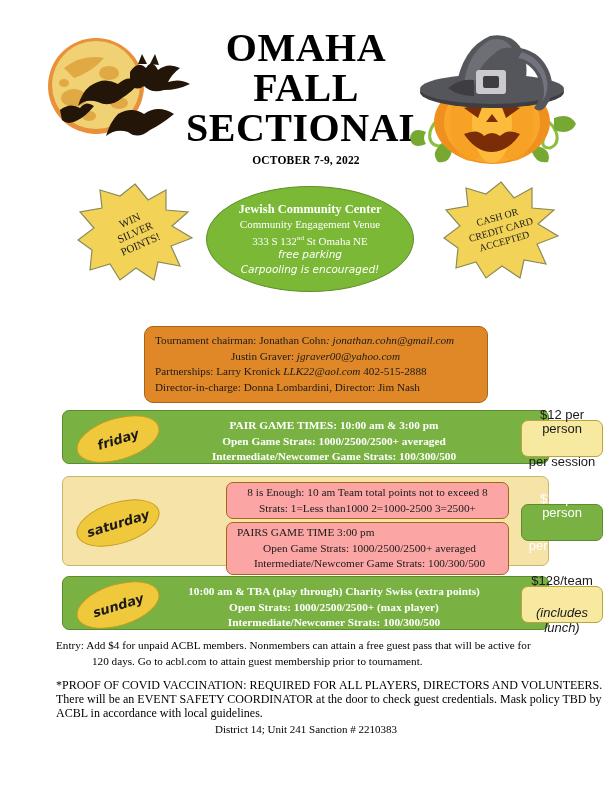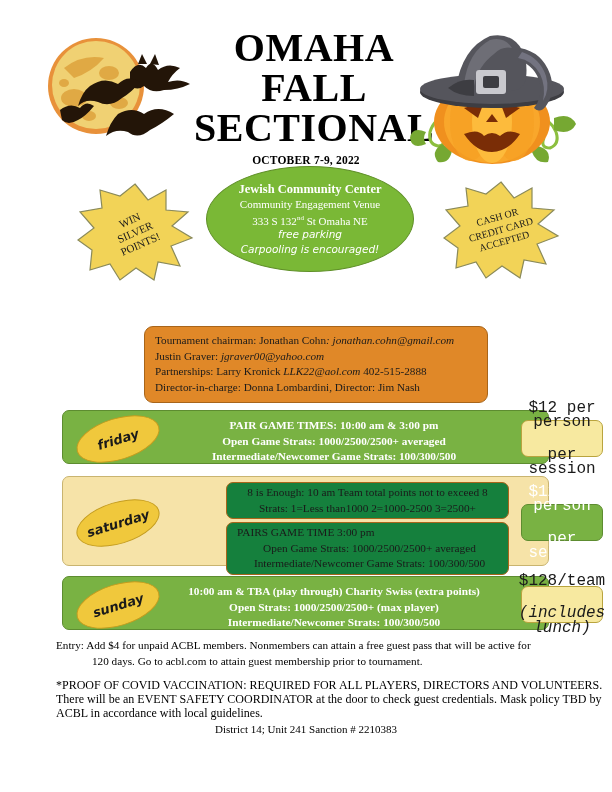--- a/index.html
+++ b/index.html
@@ -23,21 +23,21 @@
 
   
   .header {
     position: absolute;
     top: 0; left: 0;
     width: 612px;
     height: 180px;
   }
   .title-block {
     position: absolute;
-    left: 194px;
+    left: 186px;
     top: 28px;
     width: 240px;
     text-align: center;
   }
   .title-line {
     font-family: "Liberation Serif", serif;
     font-weight: bold;
     font-size: 40px;
     line-height: 40px;
     letter-spacing: 0.5px;
@@ -94,21 +94,21 @@
     font-weight: normal;
     text-align: center;
     color: #1a1a1a;
   }
   .burst-left .burst-text { transform: rotate(-24deg); }
   .burst-right .burst-text { transform: rotate(-16deg); font-size: 10px; line-height: 12.5px;}
 
   .venue-oval {
     position: absolute;
     left: 206px;
-    top: 166px;
+    top: 186px;
     width: 206px;
     height: 104px;
     background: #7AB836;
     border: 1px solid #5f8f28;
     border-radius: 50%;
     display: flex;
     flex-direction: column;
     align-items: center;
     justify-content: center;
     color: #ffffff;
@@ -145,21 +145,21 @@
     padding: 6px 11px 7px 10px;
     box-sizing: border-box;
   }
   .contact-line {
     font-family: "Liberation Serif", serif;
     font-size: 11.2px;
     line-height: 15.5px;
     color: #1a1a1a;
     white-space: nowrap;
   }
-  .contact-line.center { }
+  .contact-line.center { text-align: center; }
   .contact-line .em { font-style: italic; }
 
   
   .day-section {
     position: absolute;
     box-sizing: border-box;
     border-radius: 7px;
   }
   .sec-friday {
     left: 62px; top: 410px; width: 487px; height: 54px;
@@ -214,22 +214,22 @@
 
   .price-badge {
     position: absolute;
     box-sizing: border-box;
     border-radius: 7px;
     display: flex;
     align-items: center;
     justify-content: center;
     flex-direction: column;
     text-align: center;
-    font-family: Liberation Mono, monospace;
-    font-size: 16px;
+    font-family: Liberation Sans, sans-serif;
+    font-size: 13px;
     line-height: 14.5px;
     gap: 18px;
   }
   .badge-yellow {
     background: #F7E9A0;
     border: 1px solid #b9a43e;
     color: #1a1a1a;
   }
   .badge-green {
     background: #79B243;
@@ -237,21 +237,21 @@
     color: #ffffff;
   }
   .badge-fri { left: 458px; top: 9px; width: 82px; height: 37px; }
   .badge-sun { left: 458px; top: 9px; width: 82px; height: 37px; }
   .badge-sat { left: 458px; top: 27px; width: 82px; height: 37px; }
   .badge-sun .it { font-style: italic; }
 
   .sat-sub {
     position: absolute;
     box-sizing: border-box;
-    background: #15803d;
+    background: #fca5a5;
     border: 1px solid #a8651a;
     border-radius: 7px;
     font-family: "Liberation Serif", serif;
     font-size: 11.3px;
     line-height: 15.5px;
     color: #1a1a1a;
     text-align: center;
     padding: 2px 6px;
   }
   .sat-sub-1 { left: 163px; top: 5px; width: 283px; }

